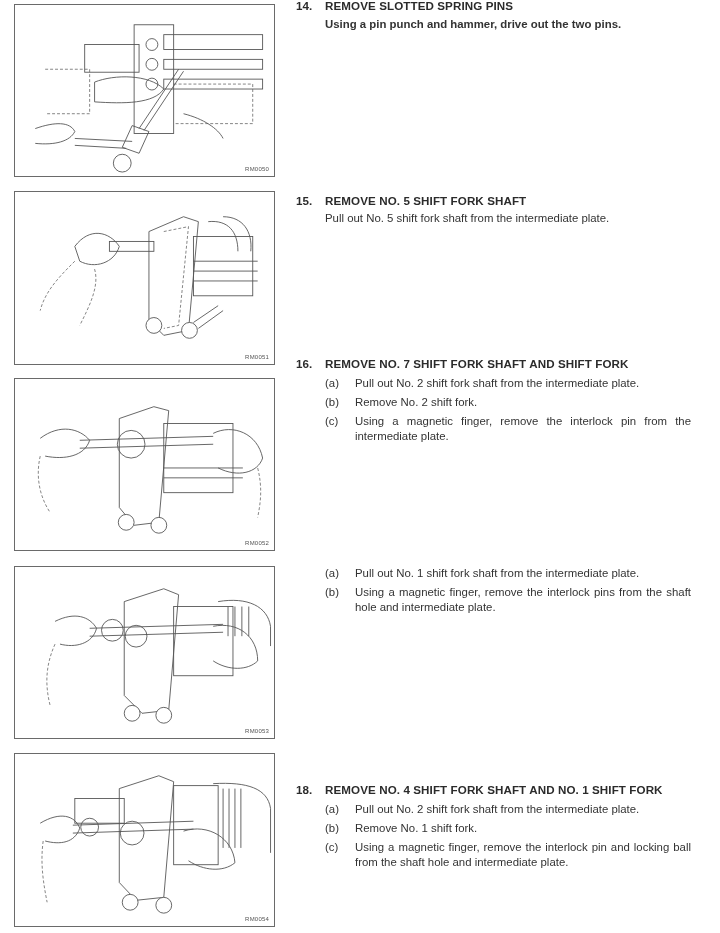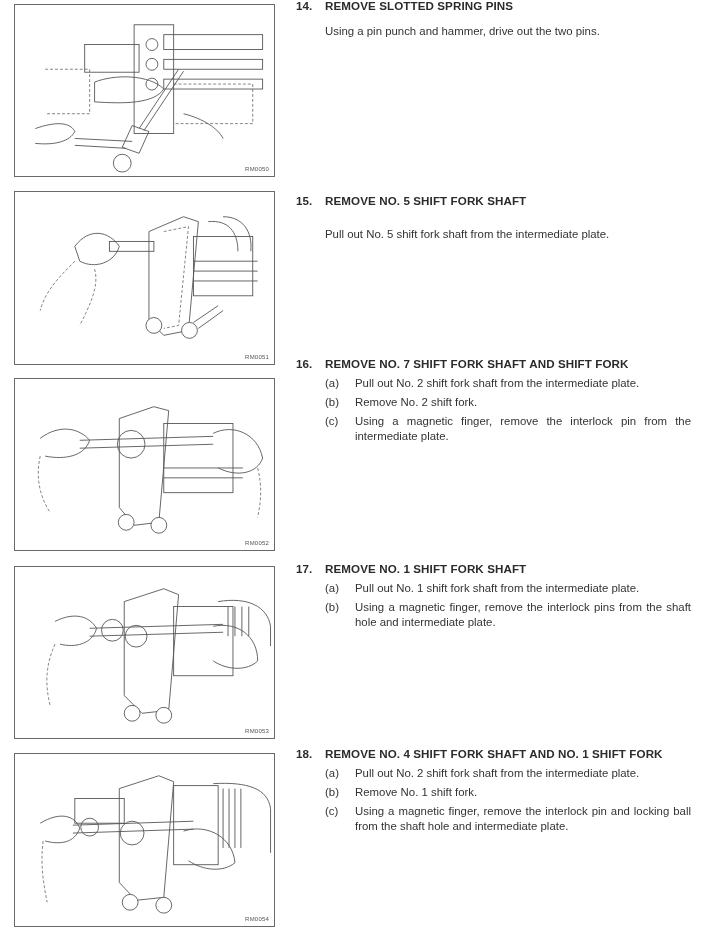--- a/index.html
+++ b/index.html
@@ -194,29 +194,29 @@
     <circle class="fillw" cx="150" cy="153" r="8"></circle>
   </svg>
   <span class="fig-label">RM0054</span>
 </div>
 
 <div class="step" style="top:-2px;">
   <div class="step-title">
     <span class="step-num">14.</span>
     <span class="step-title-text">REMOVE SLOTTED SPRING PINS</span>
   </div>
-  <div class="step-body" style="margin-top:11px;">Using a pin punch and hammer, drive out the two pins.</div>
+  <div class="step-body" style="margin-top:4px;font-weight:bold;">Using a pin punch and hammer, drive out the two pins.</div>
 </div>
 
 <div class="step" style="top:193px;">
   <div class="step-title">
     <span class="step-num">15.</span>
     <span class="step-title-text">REMOVE NO. 5 SHIFT FORK SHAFT</span>
   </div>
-  <div class="step-body" style="margin-top:19px;">Pull out No. 5 shift fork shaft from the intermediate plate.</div>
+  <div class="step-body" style="margin-top:3px;">Pull out No. 5 shift fork shaft from the intermediate plate.</div>
 </div>
 
 <div class="step" style="top:356px;">
   <div class="step-title">
     <span class="step-num">16.</span>
     <span class="step-title-text">REMOVE NO. 7 SHIFT FORK SHAFT AND SHIFT FORK</span>
   </div>
   <div class="step-body">
     <div class="sub">
       <span class="sub-letter">(a)</span>
@@ -227,37 +227,33 @@
       <span class="sub-text">Remove No. 2 shift fork.</span>
     </div>
     <div class="sub">
       <span class="sub-letter">(c)</span>
       <span class="sub-text">Using a magnetic finger, remove the interlock pin from the intermediate plate.</span>
     </div>
   </div>
 </div>
 
 <div class="step" style="top:561px;">
-  <div class="step-title">
-    <span class="step-num">17.</span>
-    <span class="step-title-text">REMOVE NO. 1 SHIFT FORK SHAFT</span>
-  </div>
   <div class="step-body">
     <div class="sub">
       <span class="sub-letter">(a)</span>
       <span class="sub-text">Pull out No. 1 shift fork shaft from the intermediate plate.</span>
     </div>
     <div class="sub">
       <span class="sub-letter">(b)</span>
       <span class="sub-text">Using a magnetic finger, remove the interlock pins from the shaft hole and intermediate plate.</span>
     </div>
   </div>
 </div>
 
-<div class="step" style="top:746px;">
+<div class="step" style="top:782px;">
   <div class="step-title">
     <span class="step-num">18.</span>
     <span class="step-title-text">REMOVE NO. 4 SHIFT FORK SHAFT AND NO. 1 SHIFT FORK</span>
   </div>
   <div class="step-body">
     <div class="sub">
       <span class="sub-letter">(a)</span>
       <span class="sub-text">Pull out No. 2 shift fork shaft from the intermediate plate.</span>
     </div>
     <div class="sub">

